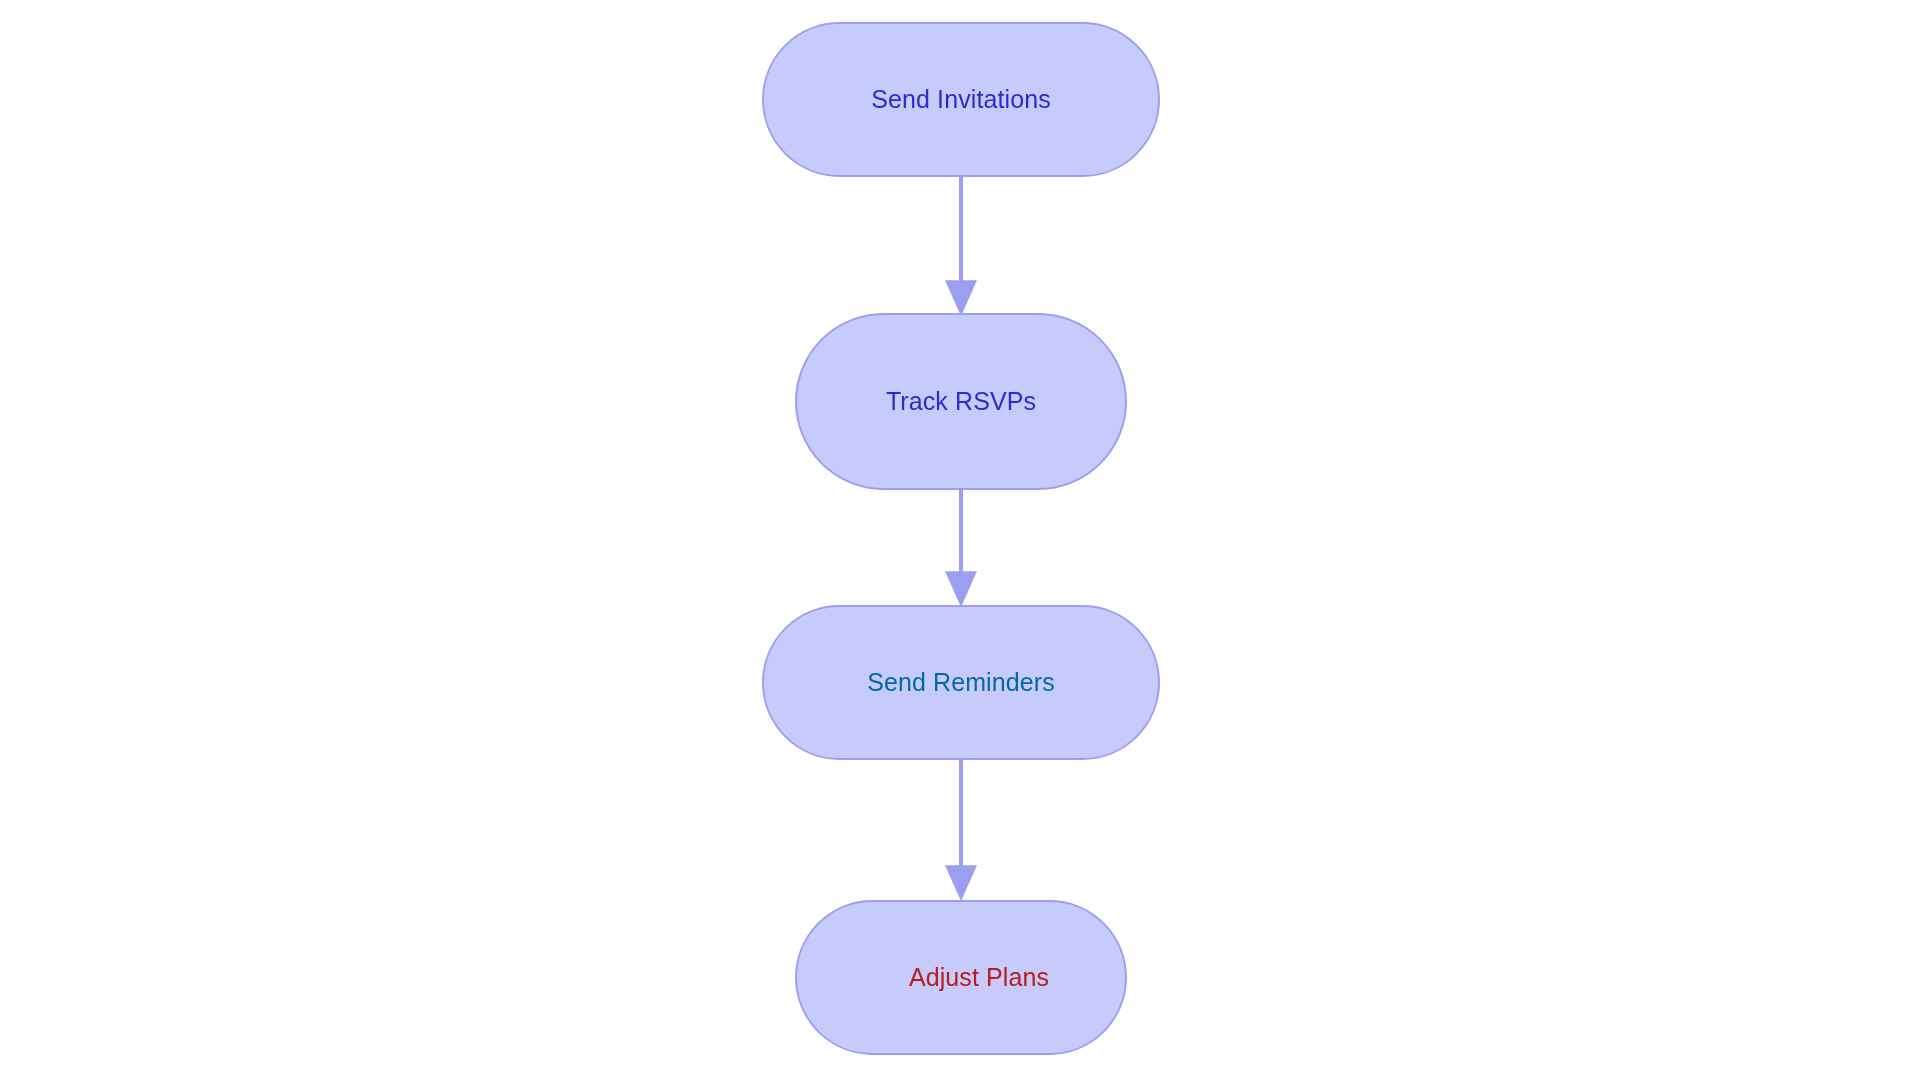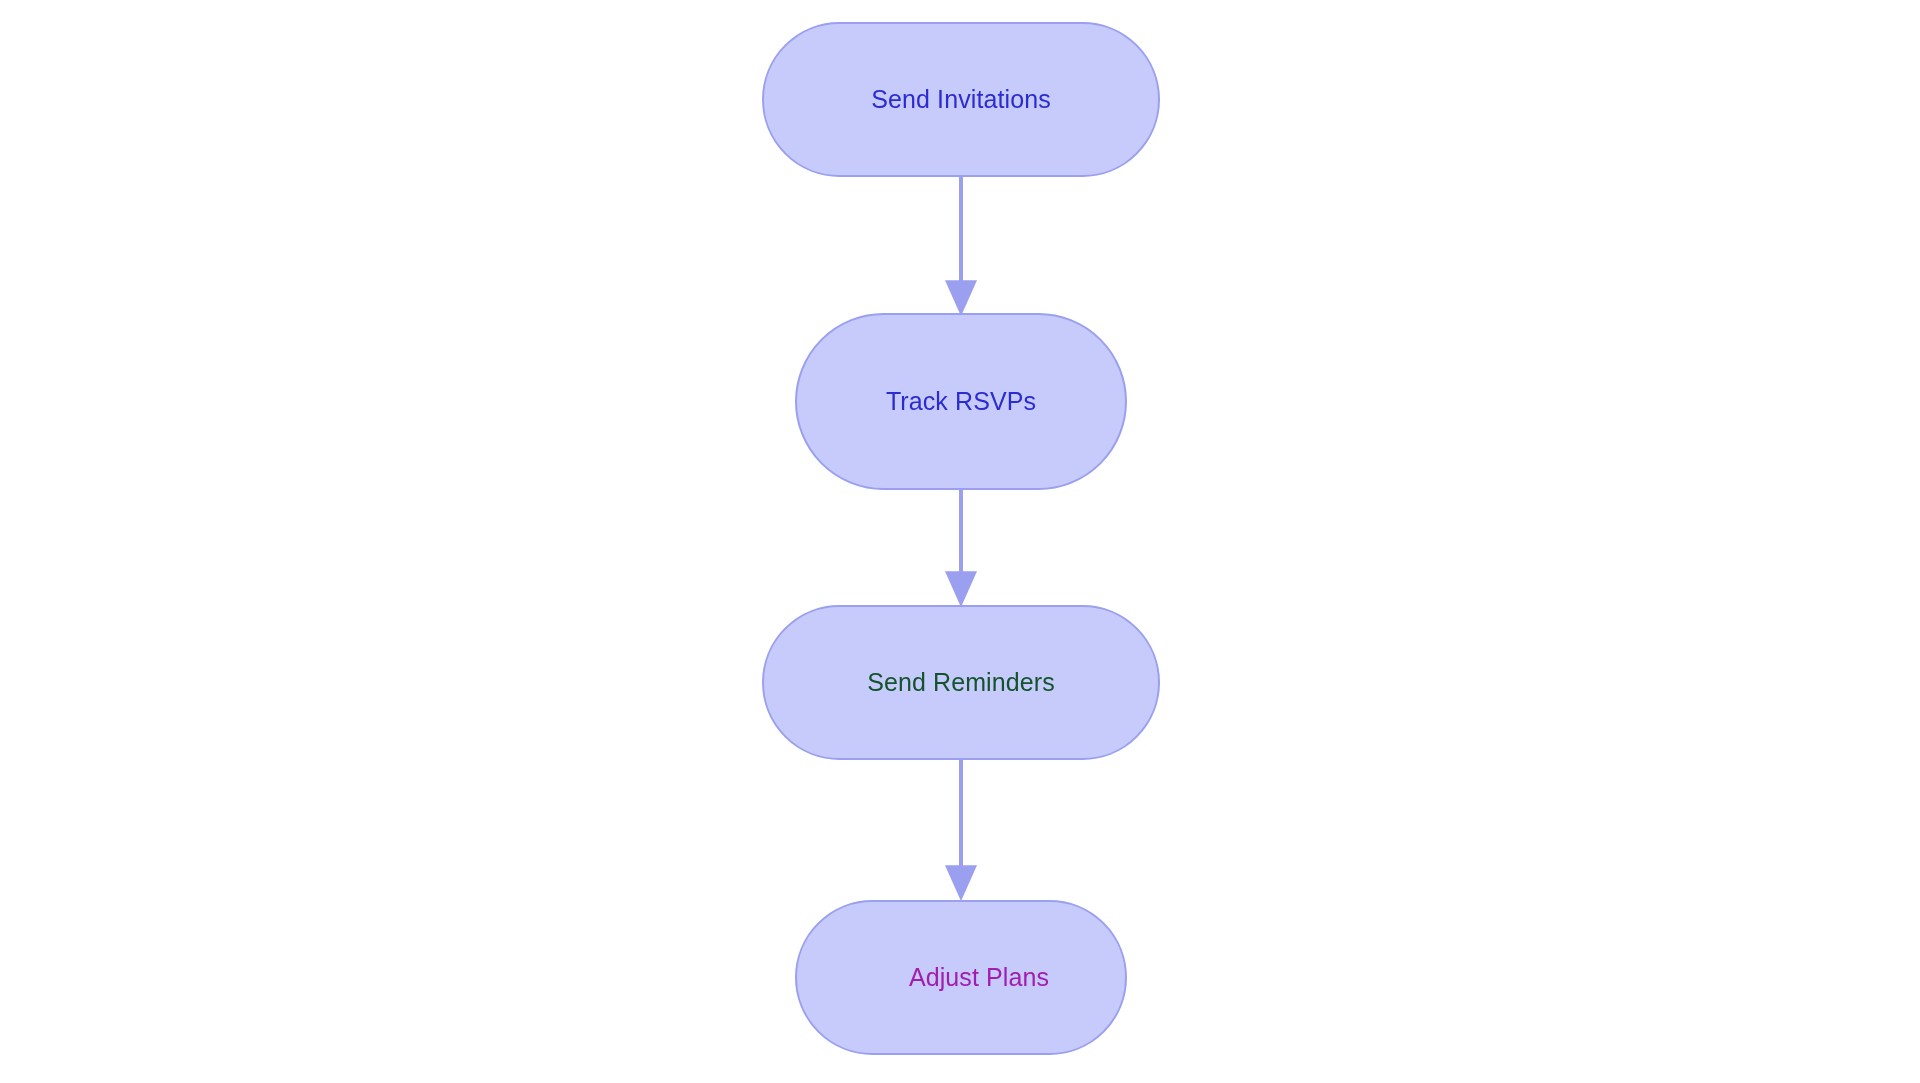--- a/index.html
+++ b/index.html
@@ -95,20 +95,20 @@
 
   <div class="flow-node" id="node-send-invitations" style="background: rgb(198, 203, 251); border-color: rgb(154, 160, 239);">
     <span class="flow-node-label" style="color: rgb(43, 43, 208);">Send Invitations</span>
   </div>
 
   <div class="flow-node" id="node-track-rsvps" style="background: rgb(198, 203, 251); border-color: rgb(154, 160, 239);">
     <span class="flow-node-label" style="color: rgb(43, 43, 208);">Track RSVPs</span>
   </div>
 
   <div class="flow-node" id="node-send-reminders" style="background: rgb(198, 203, 251); border-color: rgb(154, 160, 239);">
-    <span class="flow-node-label" style="color: #14532d;">Send Reminders</span>
+    <span class="flow-node-label" style="color: #0369a1;">Send Reminders</span>
   </div>
 
   <div class="flow-node" id="node-adjust-plans" style="background: rgb(198, 203, 251); border-color: rgb(154, 160, 239);">
-    <span class="flow-node-label" style="color: #a21caf; margin-left: 36px;">Adjust Plans</span>
+    <span class="flow-node-label" style="color: #b91c1c; margin-left: 36px;">Adjust Plans</span>
   </div>
 
 </div>
 
 </body></html>

